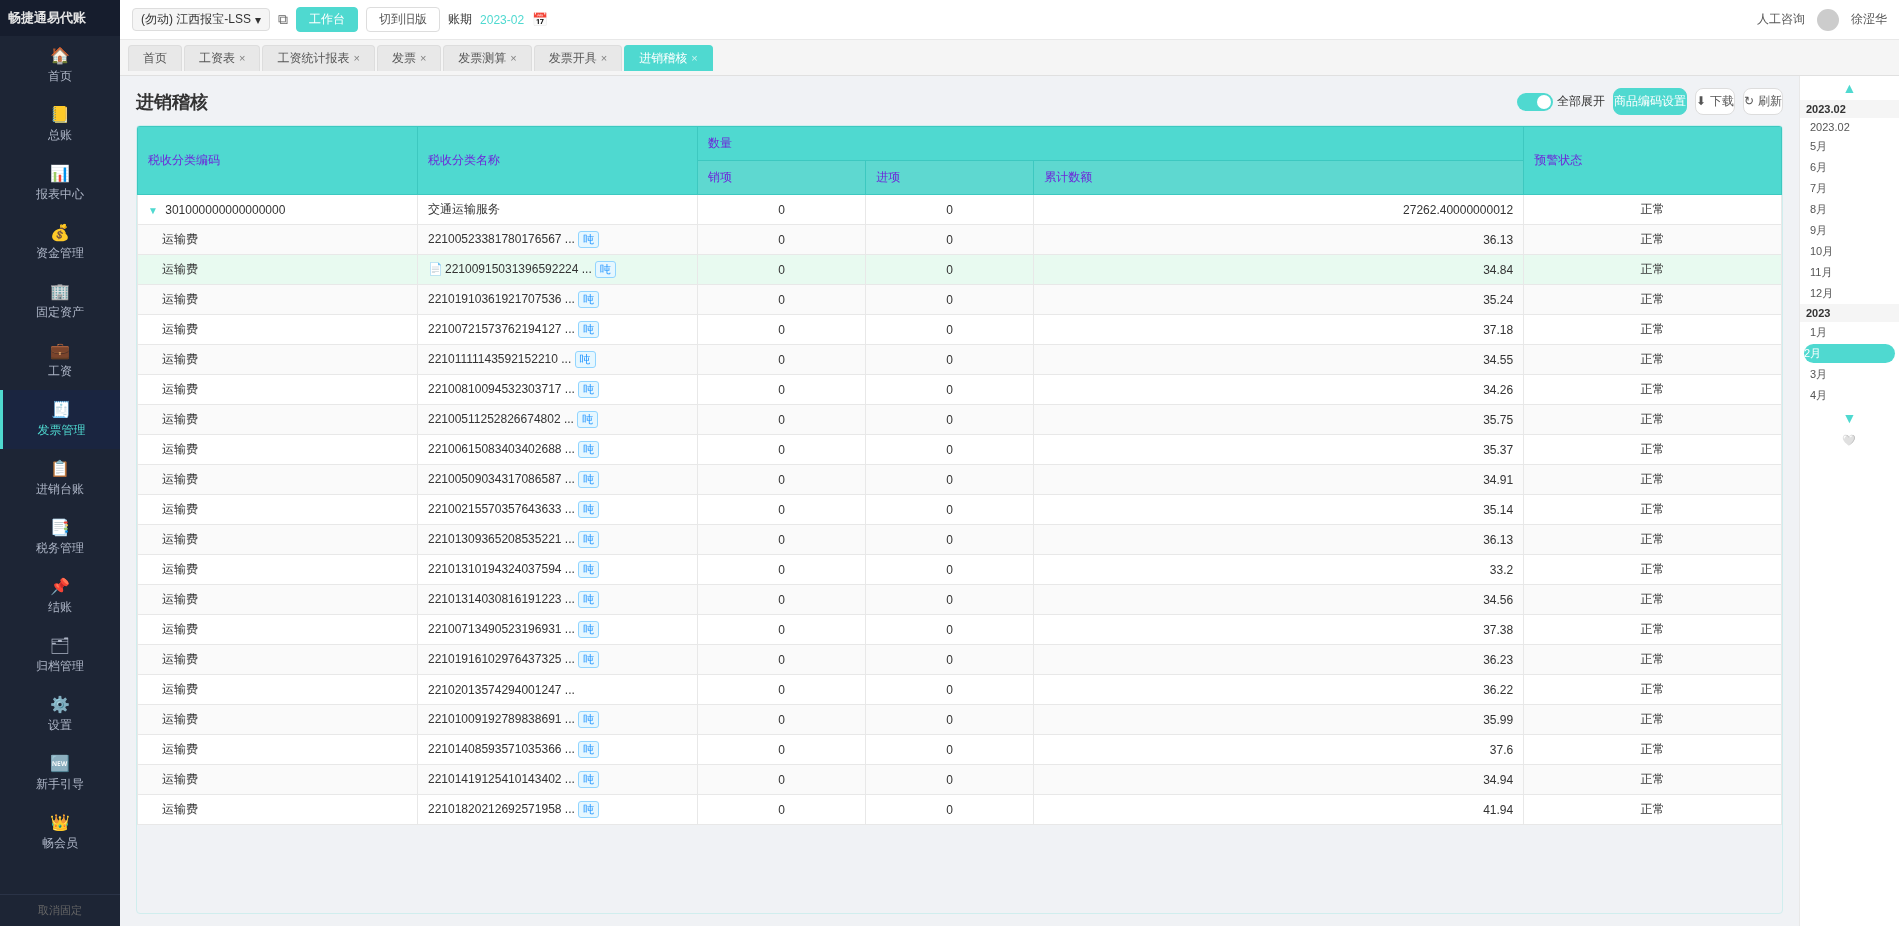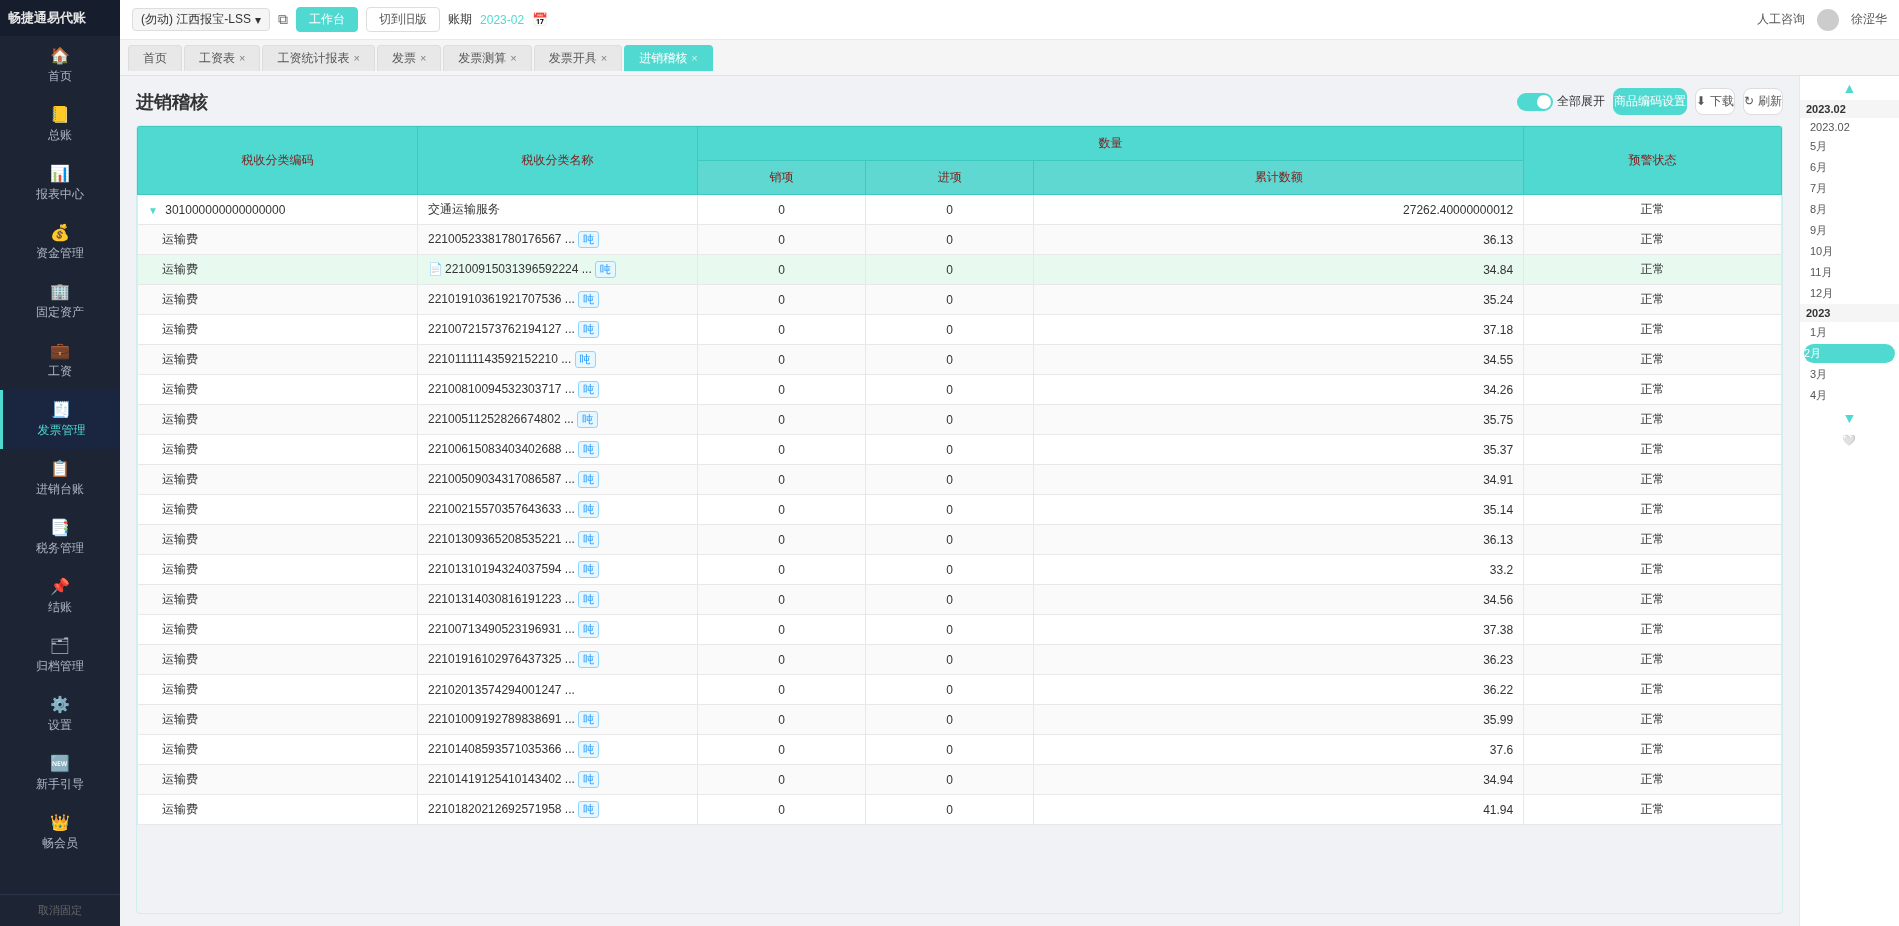--- a/index.html
+++ b/index.html
@@ -43,21 +43,21 @@
     .title-actions { display: flex; gap: 8px; }
     .toggle-all { display: flex; align-items: center; gap: 4px; font-size: 12px; color: #333; }
     .toggle-switch { width: 36px; height: 18px; background: #4fd9d0; border-radius: 9px; position: relative; cursor: pointer; }
     .toggle-switch::after { content: ''; position: absolute; width: 14px; height: 14px; background: #fff; border-radius: 50%; top: 2px; right: 2px; }
     .action-btn { padding: 4px 0; font-size: 12px; border-radius: 8px; cursor: pointer; border: 1px solid #ddd; background: #fff; color: #555; display: flex; align-items: center; gap: 4px; font-family: Liberation Serif, serif; }
     .action-btn.highlight { background: #4fd9d0; color: #fff; border-color: #4fd9d0; }
 
     
     .table-wrapper { flex: 1; overflow: auto; border-radius: 4px; border: 1px solid #d0eeee; }
     table { width: 100%; border-collapse: collapse; font-size: 12px; }
-    thead tr th { background: #4fd9d0; color: #7f1d1d; padding: 8px 10px; text-align: center; font-weight: normal; border: 1px solid #3dc8c0; white-space: nowrap; }
+    thead tr th { background: #4fd9d0; color: #6d28d9; padding: 8px 10px; text-align: left; font-weight: normal; border: 1px solid #3dc8c0; white-space: nowrap; }
     tbody tr { background: #fff; }
     tbody tr:nth-child(even) { background: #fafafa; }
     tbody tr.highlighted { background: #e8faf0; }
     tbody td { padding: 6px 10px; border: 1px solid #e8e8e8; color: #333; white-space: nowrap; }
     tbody td.center { text-align: center; }
     tbody td.right { text-align: right; }
     .parent-row td { font-weight: 500; }
     .child-row td:first-child { padding-left: 20px; }
     .expand-icon { color: #4fd9d0; font-size: 10px; margin-right: 4px; cursor: pointer; }
     .tag { display: inline-block; background: #e6f7ff; color: #1890ff; border: 1px solid #91d5ff; border-radius: 3px; padding: 0 4px; font-size: 11px; }

